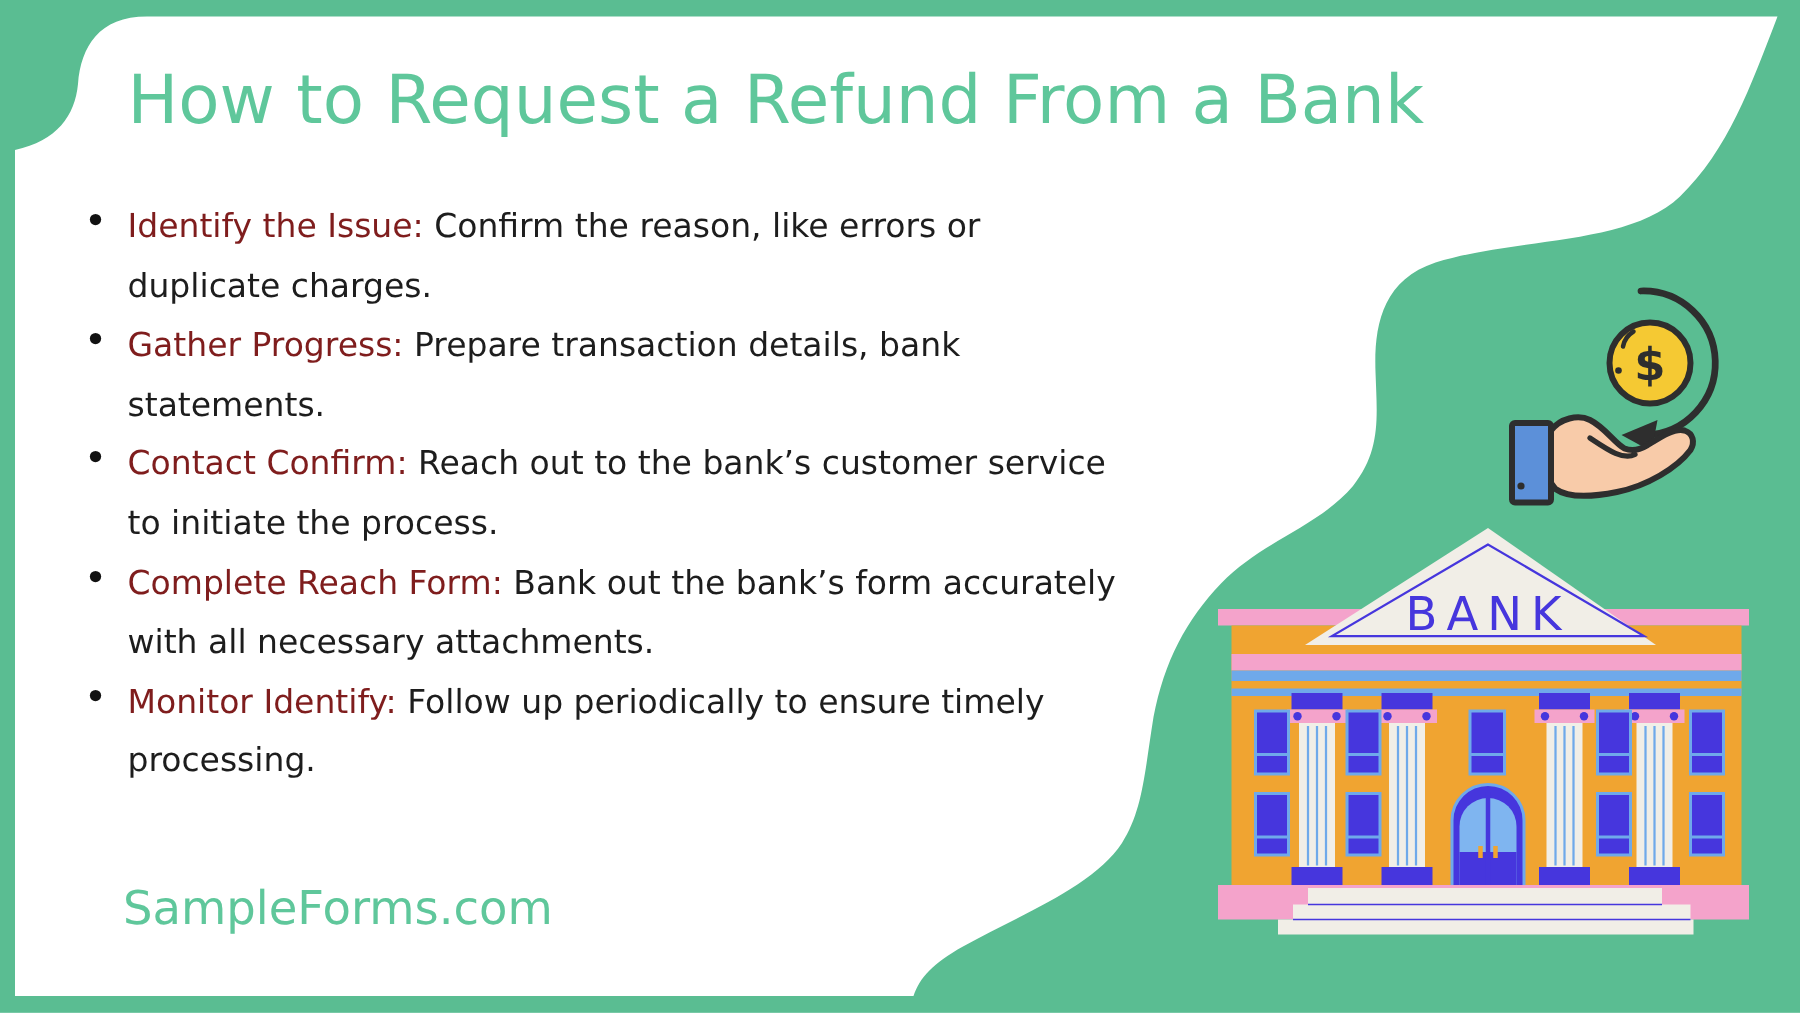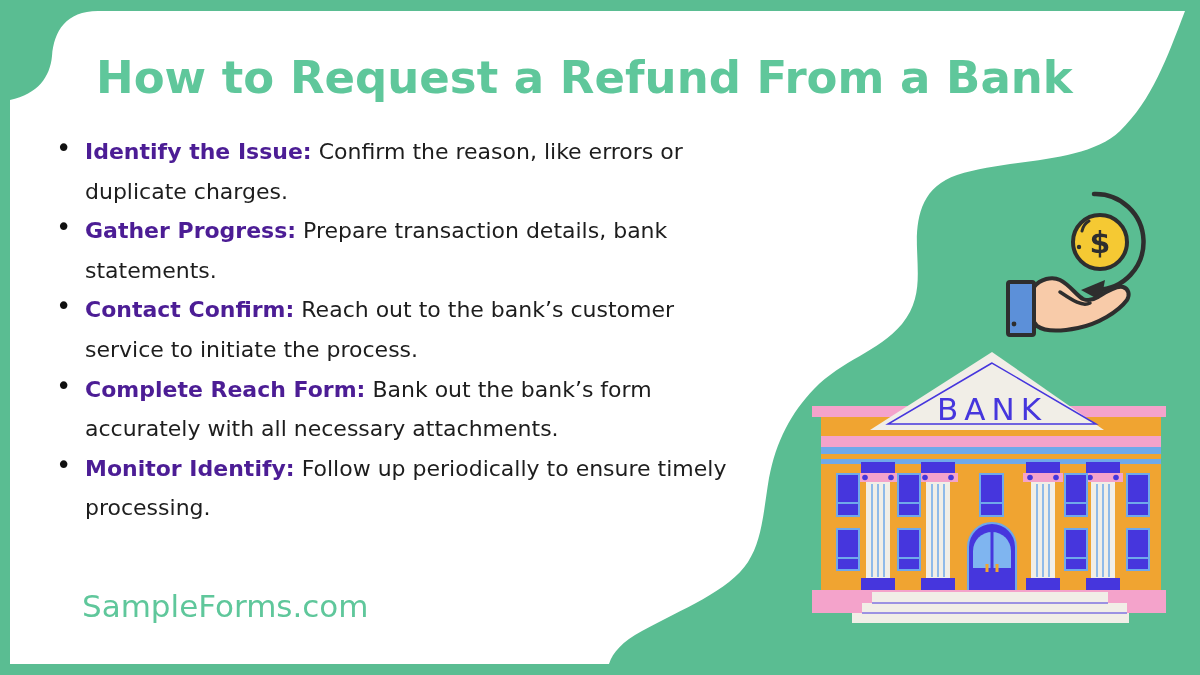--- a/index.html
+++ b/index.html
@@ -5,37 +5,37 @@
   html,body{margin:0;padding:0;}
   .canvas{
     position:relative;
     width:1200px;height:675px;
     background:#5ABD92;
     overflow:hidden;
     font-family:"DejaVu Sans","Liberation Sans",sans-serif;
   }
   .bg-svg{position:absolute;left:0;top:0;width:1200px;height:675px;display:block;}
   .title{
-    position:absolute;left:85px;top:40px;margin:11px;
-    font-size:45px;font-weight:700;letter-spacing:0px;
+    position:absolute;left:85px;top:40px;margin:0;
+    font-size:45px;font-weight:400;letter-spacing:0px;
     color:#5FC79B;white-space:nowrap;
   }
   .steps{
     position:absolute;left:50px;top:132px;width:700px;
     margin:0;padding:0;list-style:none;
   }
   .steps li{
     position:relative;padding-left:35px;
     font-size:22px;line-height:39.6px;color:#1D1D1D;
   }
   .steps .dot{
     position:absolute;left:6px;top:-3px;
     font-size:26px;color:#111;
   }
-  .steps b{font-weight:700;color:#4c1d95;}
+  .steps b{font-weight:400;color:#7f1d1d;}
   .brand{
     position:absolute;left:82px;top:588px;
     font-size:31px;font-weight:400;color:#5FC79B;
   }
 </style>
 </head>
 <body>
 
 <div class="canvas">
 

